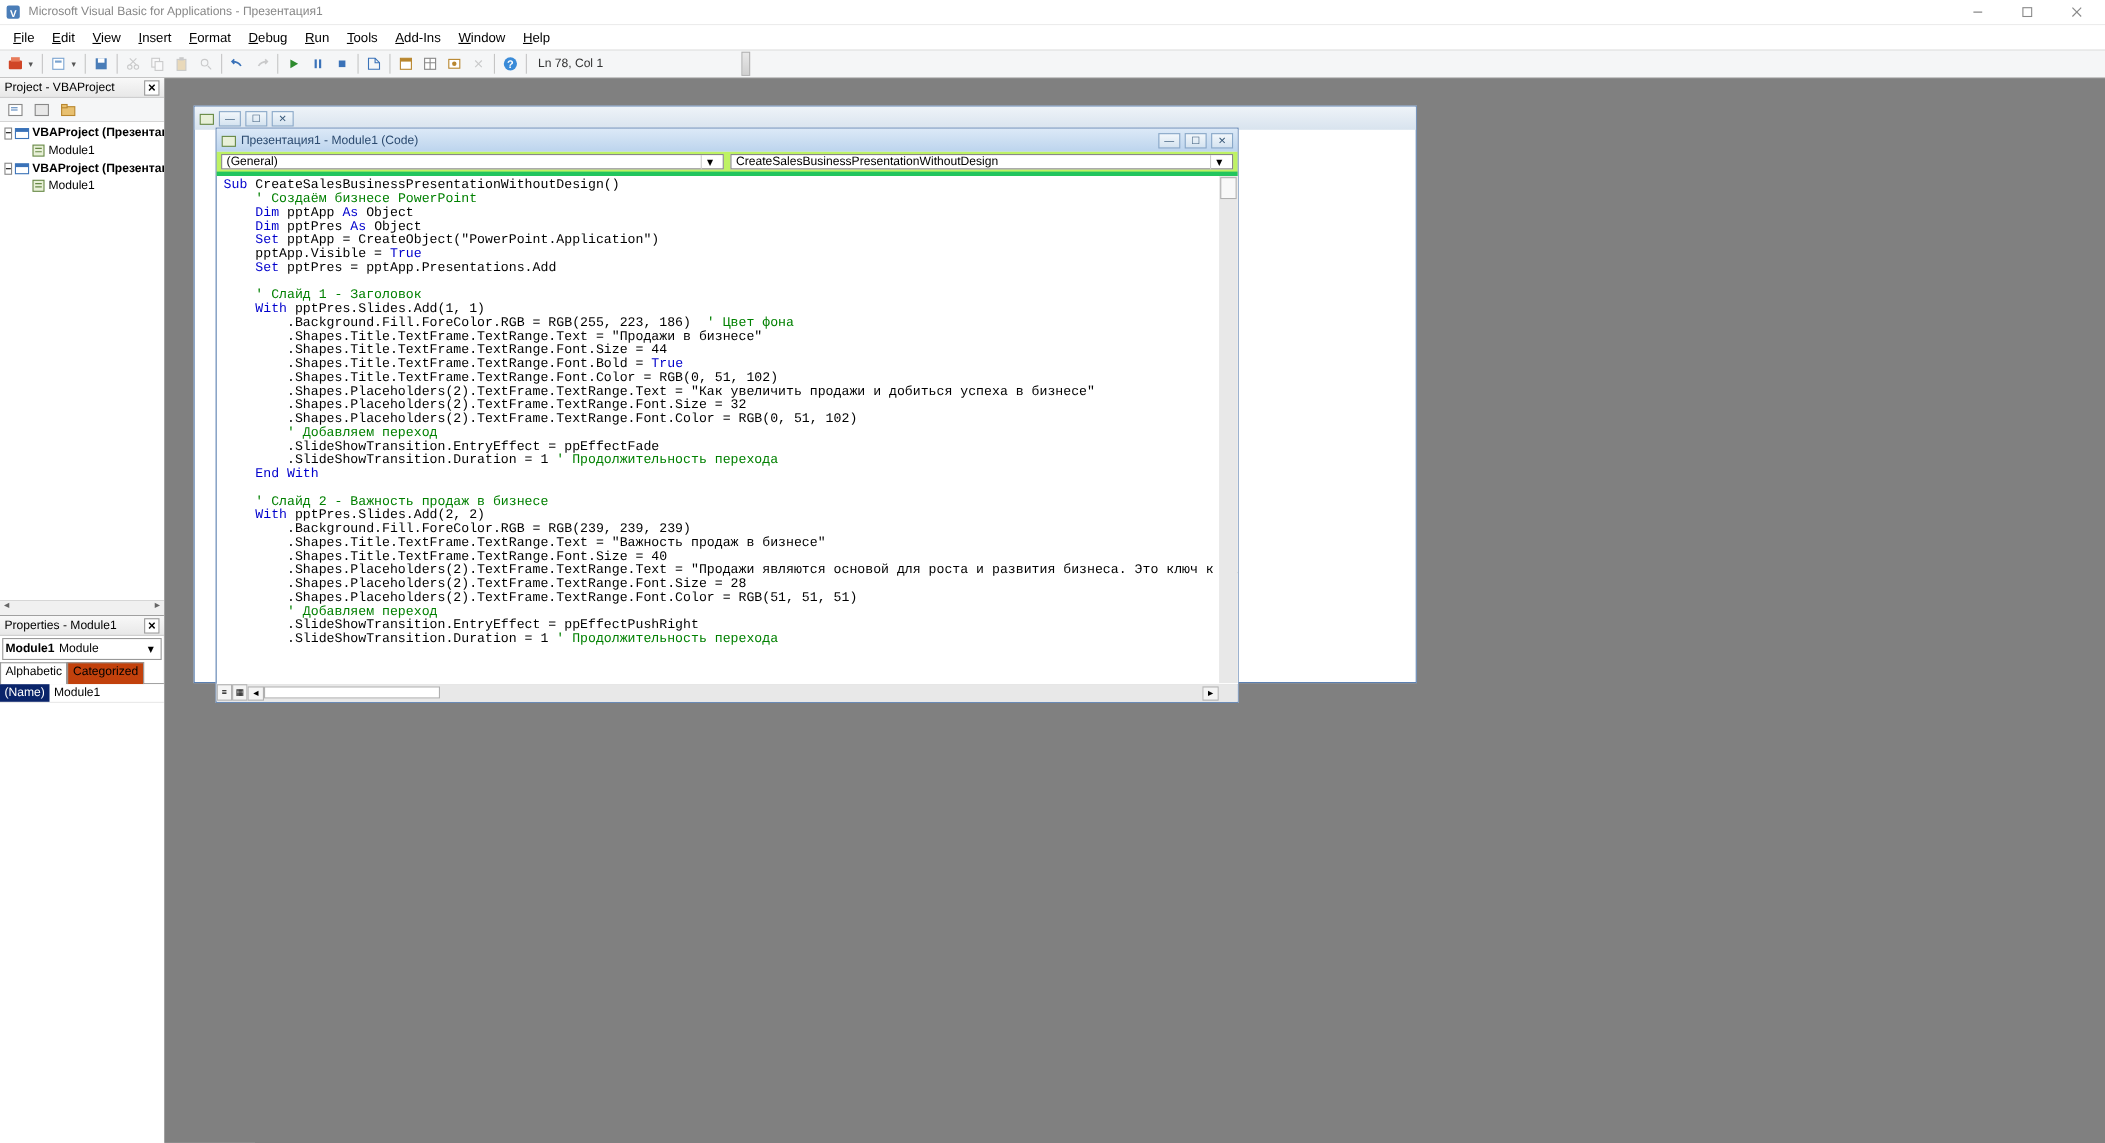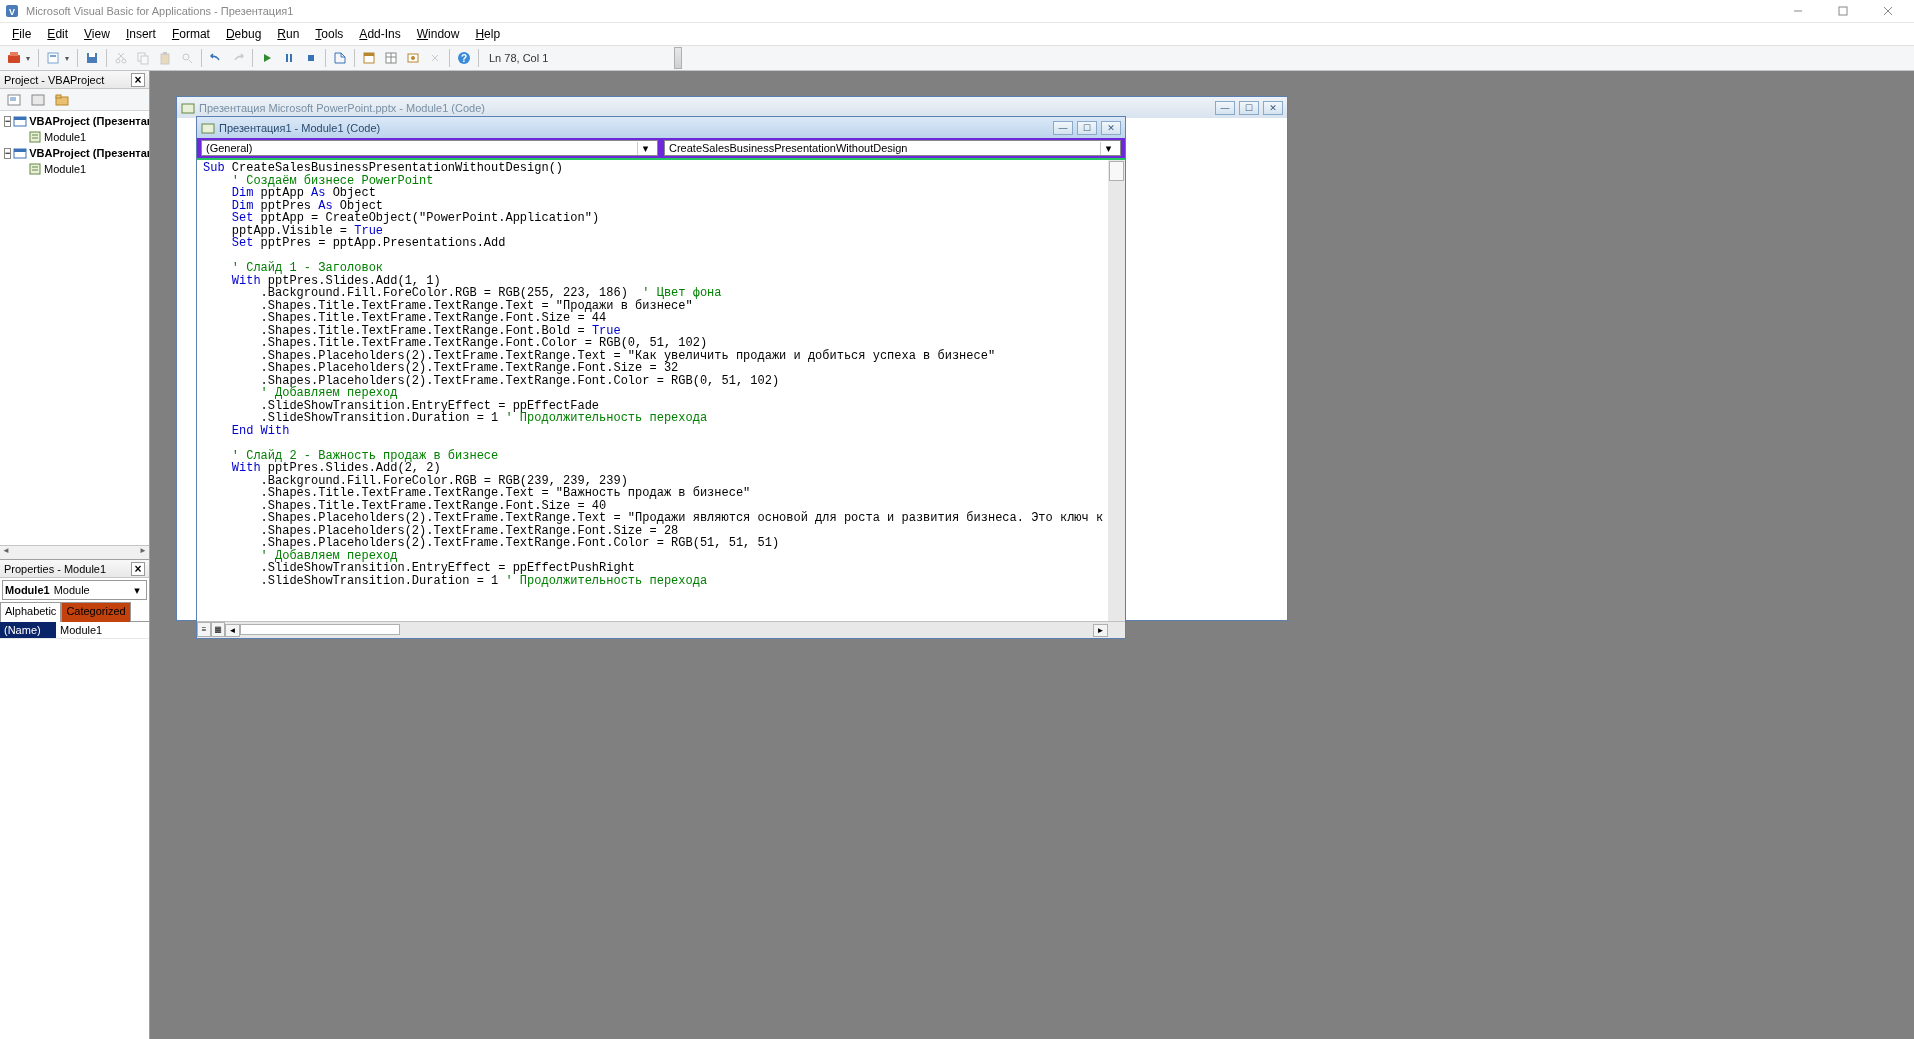--- a/index.html
+++ b/index.html
@@ -42,34 +42,34 @@
 
 .props-panel { flex-shrink: 0; display: flex; flex-direction: column; border-top: 1px solid #a0a0a0; height: 480px; }
 .props-combo { height: 20px; border: 1px solid #999; margin: 2px; display: flex; align-items: center; padding: 0 2px; font-size: 11px; }
 .props-combo b { font-weight: bold; margin-right: 4px; }
 .props-combo .dd-arrow { margin-left: auto; width: 14px; text-align: center; }
 .props-tabs { display: flex; height: 20px; border-bottom: 1px solid #999; }
 .props-tabs .tab { padding: 2px 4px; border: 1px solid #999; border-bottom: none; font-size: 11px; background: #fff; margin-bottom: -1px; }
 .props-tabs .tab.inactive { background: #c2410c; }
 .props-grid { flex: 1; background: #fff; }
 .props-row { display: flex; border-bottom: 1px solid #e8e8e8; font-size: 11px; }
-.props-row .pname { width: 56px; background: #0a246a; color: #fff; padding: 2px 4px; }
+.props-row .pname { width: 45px; background: #0a246a; color: #fff; padding: 2px 4px; }
 .props-row .pval { flex: 1; padding: 2px 4px; }
 
 .mdi-area { flex: 1; background: #808080; position: relative; overflow: hidden; }
 
 .code-window { position: absolute; background: #fff; border: 1px solid #5a7fb0; display: flex; flex-direction: column; }
 .code-window.back { left: 26px; top: 25px; width: 1112px; height: 525px; }
 .code-window.front { left: 46px; top: 45px; width: 930px; height: 523px; }
 .cw-titlebar { height: 21px; background: linear-gradient(#dce9f7, #bcd4ed); display: flex; align-items: center; padding: 0 4px; gap: 4px; font-size: 11px; color: #2b4a6f; }
 .cw-titlebar.inactive { background: linear-gradient(#eef3f8, #d8e3ee); color: #7a8fa3; }
 .cw-titlebar .cw-icon { width: 14px; height: 14px; }
 .cw-titlebar .cw-title { flex: 1; }
 .cw-titlebar .cw-btn { width: 20px; height: 14px; border: 1px solid #8aa8c8; background: linear-gradient(#f2f7fb, #d5e3f0); display: flex; align-items: center; justify-content: center; font-size: 9px; color: #3a5a7a; cursor: default; }
-.cw-dropdowns { height: 22px; display: flex; gap: 6px; padding: 2px 4px; background: #6d28d9; border-bottom: 2px solid #22c55e; }
+.cw-dropdowns { height: 22px; display: flex; gap: 6px; padding: 2px 4px; background: #bef264; border-bottom: 4px solid #22c55e; }
 .cw-dd { flex: 1; border: 1px solid #888; background: #fff; display: flex; align-items: center; padding: 0 4px; font-size: 11px; }
 .cw-dd .dd-arrow { margin-left: auto; width: 16px; text-align: center; border-left: 1px solid #ccc; }
 .cw-code { flex: 1; background: #fff; overflow: auto; position: relative; }
 .cw-code-inner { font-family: Consolas, "Courier New", monospace; font-size: 12px; line-height: 12.5px; padding: 2px 6px; white-space: pre; }
 .cw-code .kw { color: #0000cc; text-align: center; }
 .cw-code .cm { color: #008000; }
 .cw-scrolltrack { width: 17px; background: #e8e8e8; position: absolute; right: 0; top: 0; bottom: 0; }
 .cw-scrolltrack .thumb { background: #f8f8f8; border: 1px solid #b0b0b0; position: absolute; left: 1px; right: 1px; }
 .cw-bottom { height: 17px; background: #e8e8e8; display: flex; border-top: 1px solid #c0c0c0; }
 .cw-bottom .viewbtn { width: 14px; height: 15px; border: 1px solid #b0b0b0; background: #f4f4f4; display: flex; align-items: center; justify-content: center; font-size: 8px; }
@@ -346,21 +346,20 @@
 
   <div class="mdi-area">
 
     <div class="code-window back">
       <div class="cw-titlebar inactive">
         <span class="cw-icon">
             <svg width="14" height="14">
               <rect x="1" y="3" width="12" height="9" fill="#e8f0d8" stroke="#668844"></rect>
             </svg>
           </span>
-        <span class="cw-title">Презентация Microsoft PowerPoint.pptx - Module1 (Code)</span>
         <span class="cw-btn">—</span>
         <span class="cw-btn">☐</span>
         <span class="cw-btn">✕</span>
       </div>
     </div>
 
     <div class="code-window front">
       <div class="cw-titlebar">
         <span class="cw-icon">
             <svg width="14" height="14">

